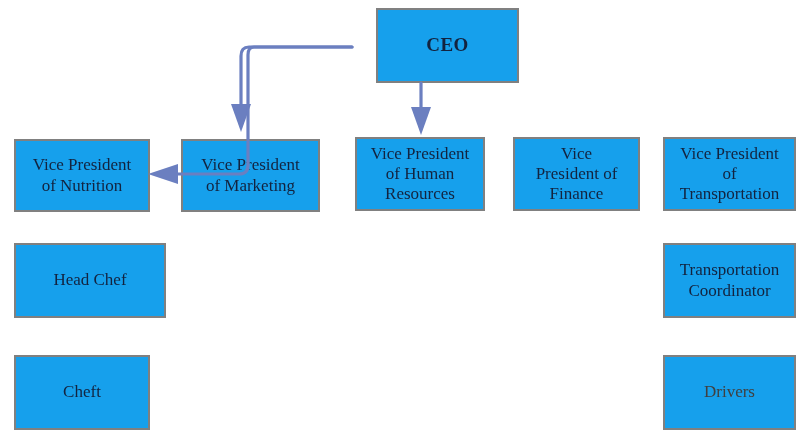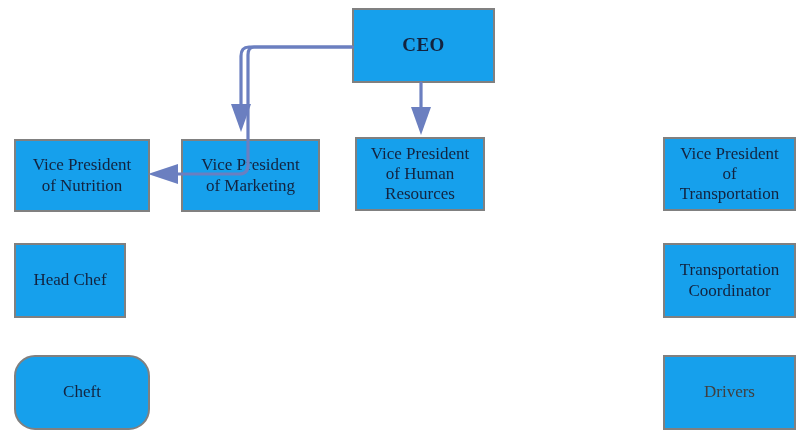--- a/index.html
+++ b/index.html
@@ -30,20 +30,21 @@
     line-height: 1.18;
     font-size: 17px;
     white-space: pre-line;
     z-index: 2;
     user-select: none;
   }
   .node.ceo {
     font-weight: bold;
     font-size: 19px;
     letter-spacing: 0.5px;
+    margin-left: 24px;
   }
   .node.overflow-text {
     overflow: visible;
   }
   #connectors {
     position: absolute;
     left: 0;
     top: 0;
     width: 800px;
     height: 446px;
@@ -67,27 +68,30 @@
 <div id="canvas">
 
   <div class="node ceo" style="left: 352px; top: 8px; width: 143px; height: 75px; background: rgb(22, 160, 236); border-color: rgb(128, 128, 128); color: rgb(19, 35, 63);"><span>CEO</span></div>
     <div class="node" style="left: 14px; top: 139px; width: 136px; height: 73px; background: rgb(22, 160, 236); border-color: rgb(128, 128, 128); color: rgb(19, 35, 63);"><span>Vice President
 of Nutrition</span></div>
     <div class="node" style="left: 181px; top: 139px; width: 139px; height: 73px; background: rgb(22, 160, 236); border-color: rgb(128, 128, 128); color: rgb(19, 35, 63);"><span>Vice President
 of Marketing</span></div>
     <div class="node" style="left: 355px; top: 137px; width: 130px; height: 74px; background: rgb(22, 160, 236); border-color: rgb(128, 128, 128); color: rgb(19, 35, 63);"><span>Vice President
 of Human
 Resources</span></div>
+    <div class="node" style="left: 513px; top: 137px; width: 127px; height: 74px; background: rgb(22, 160, 236); border-color: rgb(128, 128, 128); color: rgb(19, 35, 63);"><span>Vice
+President of
+Finance</span></div>
     <div class="node overflow-text" style="left: 663px; top: 137px; width: 133px; height: 74px; background: rgb(22, 160, 236); border-color: rgb(128, 128, 128); color: rgb(19, 35, 63);"><span>Vice President
 of
 Transportation</span></div>
-    <div class="node" style="left: 14px; top: 243px; width: 112px; height: 75px; background: rgb(22, 160, 236); border-color: rgb(128, 128, 128); color: rgb(19, 35, 63);"><span>Head Chef</span></div>
+    <div class="node" style="left: 14px; top: 243px; width: 152px; height: 75px; background: rgb(22, 160, 236); border-color: rgb(128, 128, 128); color: rgb(19, 35, 63);"><span>Head Chef</span></div>
     <div class="node overflow-text" style="left: 663px; top: 243px; width: 133px; height: 75px; background: rgb(22, 160, 236); border-color: rgb(128, 128, 128); color: rgb(19, 35, 63);"><span>Transportation
 Coordinator</span></div>
-    <div class="node" style="left: 14px; top: 355px; width: 136px; height: 75px; background: rgb(22, 160, 236); border-color: rgb(128, 128, 128); color: rgb(19, 35, 63); border-radius: 21px;"><span>Cheft</span></div>
+    <div class="node" style="left: 14px; top: 355px; width: 136px; height: 75px; background: rgb(22, 160, 236); border-color: rgb(128, 128, 128); color: rgb(19, 35, 63);"><span>Cheft</span></div>
     <div class="node" style="left: 663px; top: 355px; width: 133px; height: 75px; background: rgb(22, 160, 236); border-color: rgb(128, 128, 128); color: #404040;"><span>Drivers</span></div>
     <svg id="connectors" viewBox="0 0 800 446" width="800" height="446">
 
     <g>
       <path class="conn" stroke="#6b7fc0" d="M 352,47 L 249,47 Q 241,47 241,56 L 241,108"></path>
       <polygon class="head" fill="#6b7fc0" points="241,132 231,104 251,104"></polygon>
     </g>
 
     <g>
       <path class="conn" stroke="#6b7fc0" d="M 352,47 L 254,47 Q 248,47 248,55 L 248,165 Q 248,174 239,174 L 175,174"></path>

